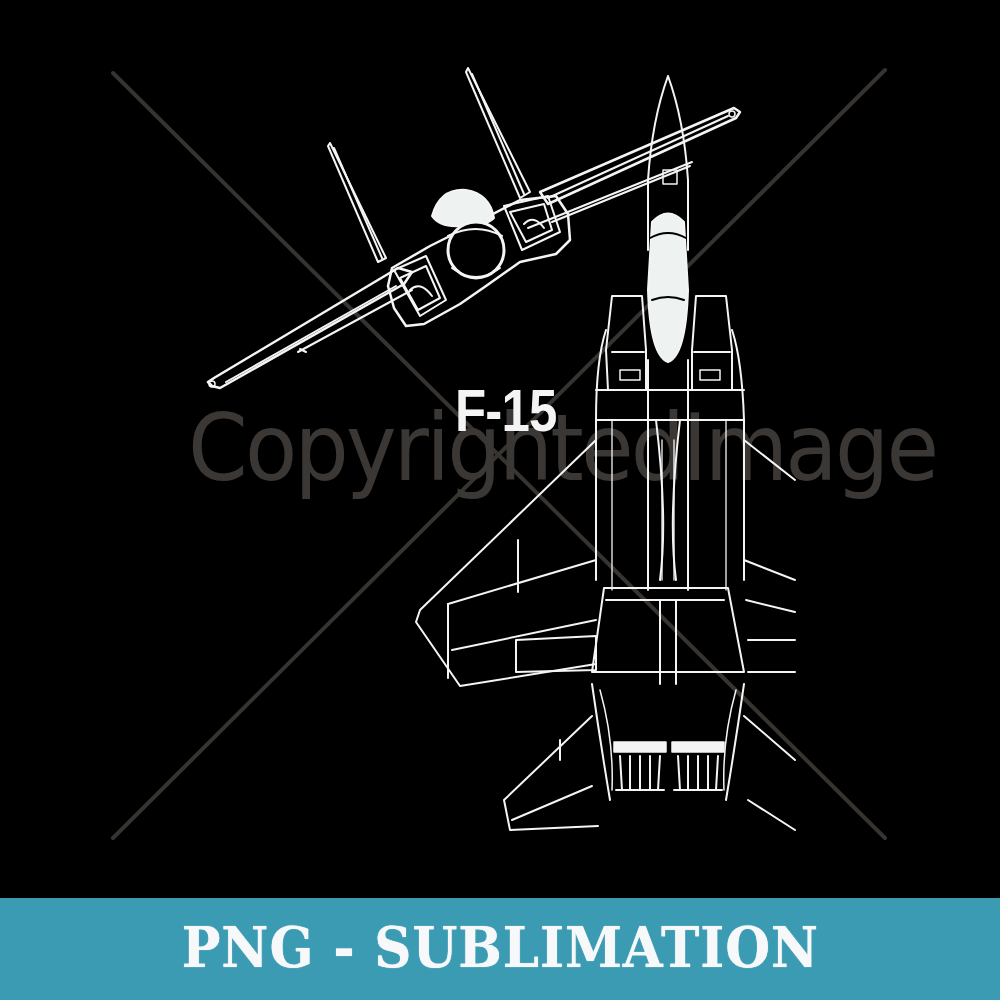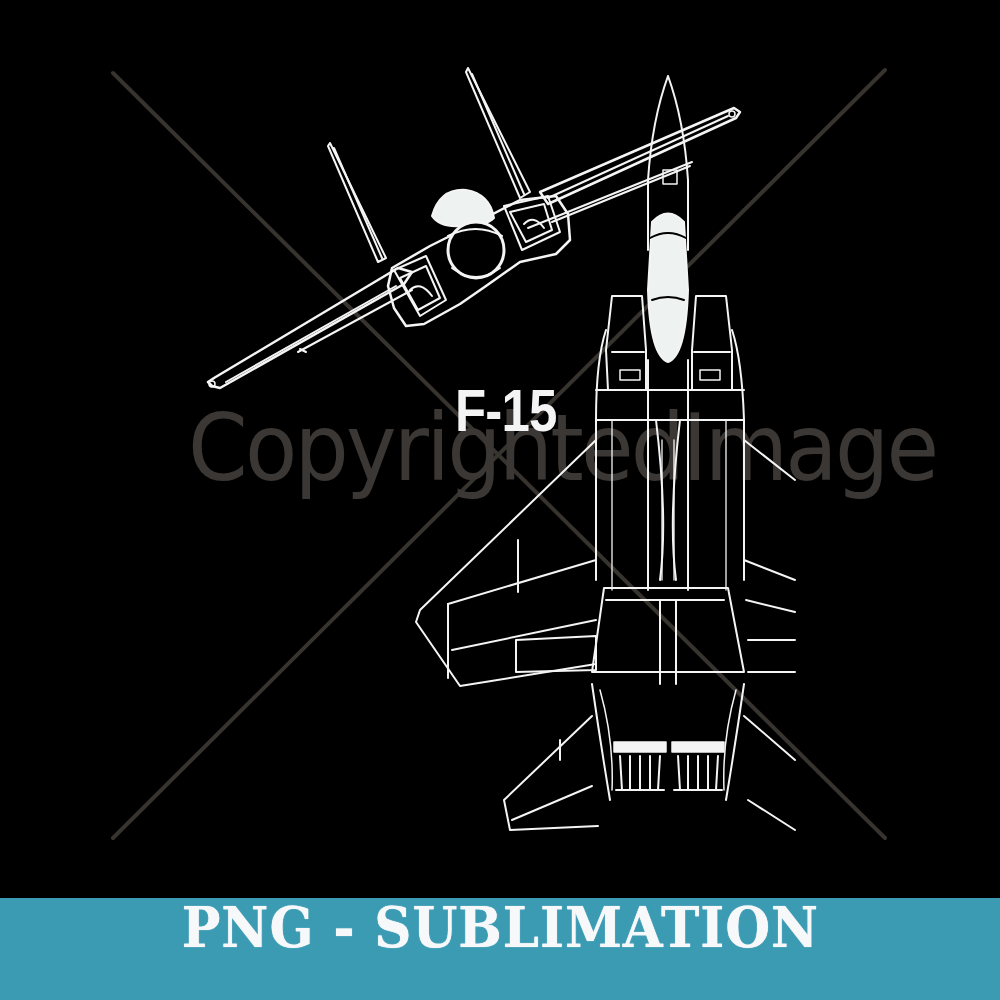--- a/index.html
+++ b/index.html
@@ -14,21 +14,21 @@
   }
   .art-svg { position: absolute; left: 0; top: 0; }
   .model-title {
     position: absolute; left: 455px; top: 381px;
     font-family: "Liberation Sans", sans-serif; font-weight: bold; font-size: 60px;
     color: #f4f4f4; letter-spacing: -1px; transform: scaleX(0.85); transform-origin: left top;
     line-height: 1;
   }
   .banner {
     position: absolute; left: 0; top: 898px; width: 1000px; height: 102px;
-    background: #3a9bb3; display: flex; justify-content: center;
+    background: #3a9bb3; display: flex; align-items: center; justify-content: center;
   }
   .banner-text {
     font-family: "DejaVu Serif", serif; font-weight: bold; font-size: 56px;
     color: #f7f8fa; letter-spacing: 1px; transform: scaleX(0.92); margin-top: -4px;
     text-shadow: 0 0 1px #f7f8fa;
   }
 </style>
 </head>
 <body>
 

